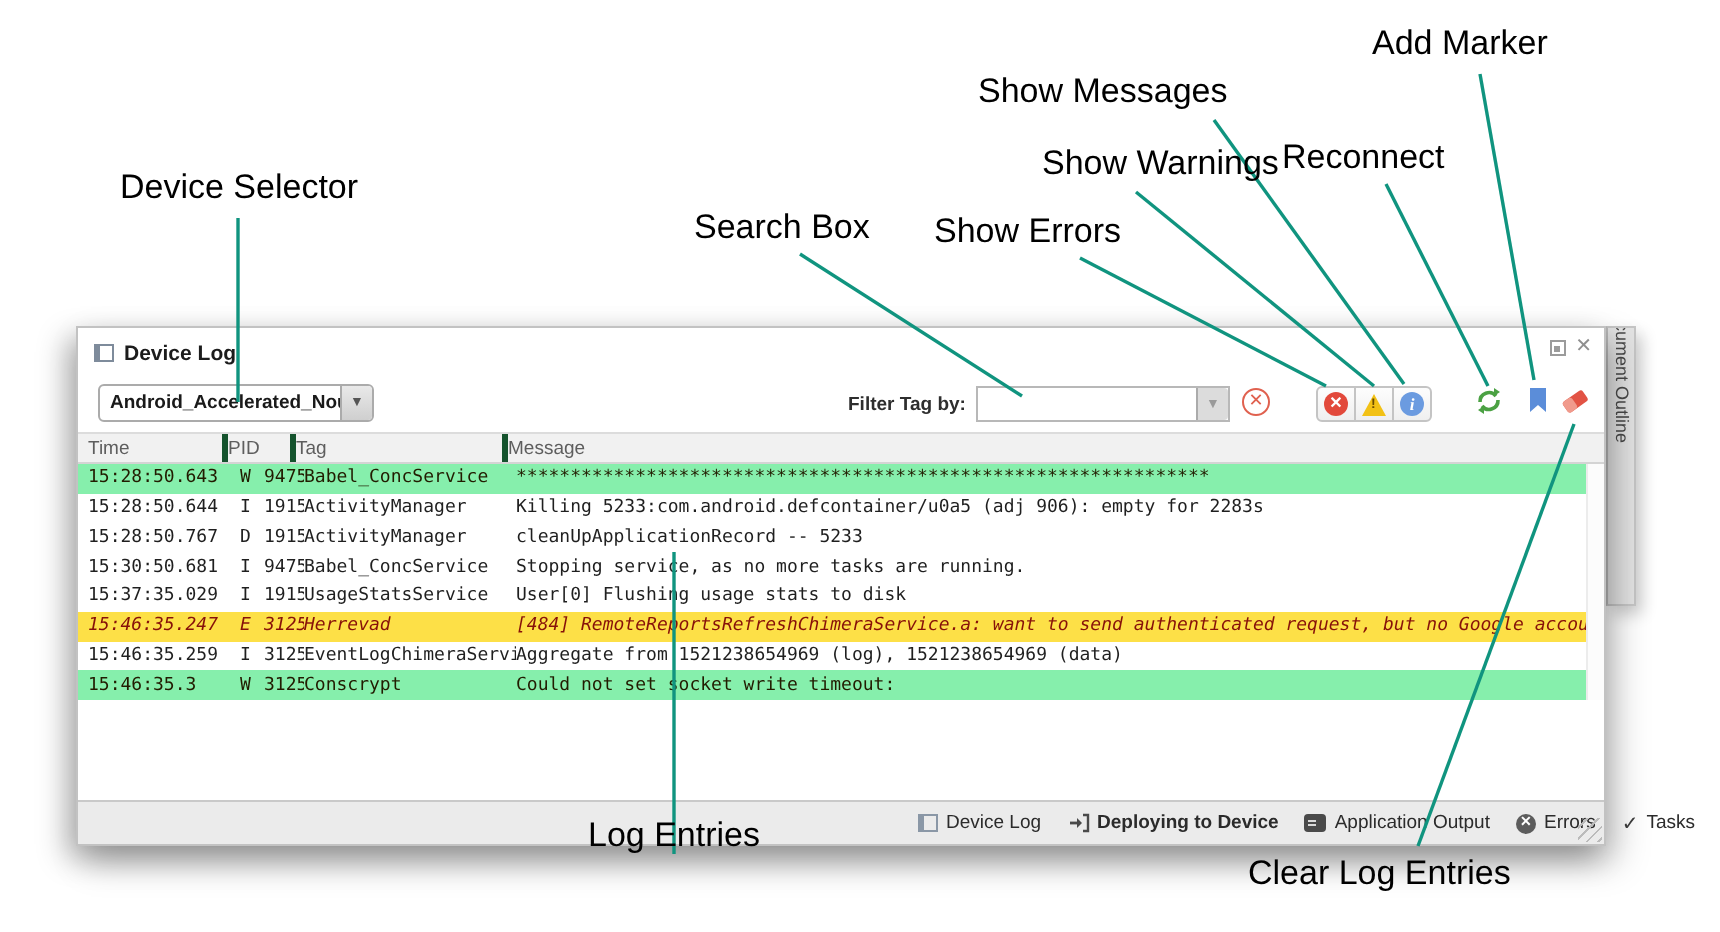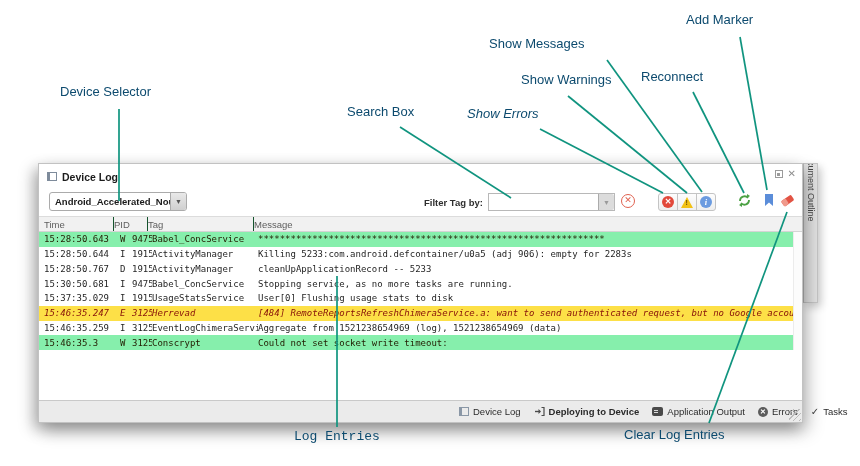--- a/index.html
+++ b/index.html
@@ -1,20 +1,20 @@
 <!DOCTYPE html>
 <html><head>
 <meta charset="utf-8">
 <style>
   * { margin:0; padding:0; box-sizing:border-box; }
   html,body { width:860px; height:466px; background:#ffffff; font-family:"Liberation Sans", sans-serif; overflow:hidden; }
   #stage { position:relative; width:860px; height:466px; background:#ffffff; }
 
   
-  .callout { position:absolute; font-size:13px; color:#0c4a6e; white-space:nowrap; z-index:60; }
+  .callout { position:absolute; font-size:17px; color:#000000; white-space:nowrap; z-index:60; }
   #callout-svg { position:absolute; left:0; top:0; width:860px; height:466px; z-index:55; pointer-events:none; }
   #callout-svg line { stroke:#10947F; stroke-width:1.7; }
 
   
   .panel { position:absolute; left:38px; top:163px; width:765px; height:260px; background:#ffffff;
            border:1px solid #C2C2C2; box-shadow:-5px 6px 14px rgba(0,0,0,.28), 5px 8px 16px rgba(0,0,0,.25);
            z-index:10; display:flex; flex-direction:column; }
 
   .panel-titlebar { position:relative; height:25px; display:flex; align-items:center; padding-left:8px; background:#ffffff; }
   .title-icon { width:10px; height:9px; border:1px solid #7E8B9B; display:inline-block; position:relative; margin-right:5px; }
@@ -49,21 +49,21 @@
   .warn-tri { width:0; height:0; border-left:6.5px solid transparent; border-right:6.5px solid transparent;
               border-bottom:11px solid #F2C115; position:relative; }
   .warn-tri::after { content:"!"; position:absolute; left:-1.5px; top:2px; font-size:7px; font-weight:bold; color:#6b4d00; }
   .info-circle { width:12px; height:12px; border-radius:50%; background:#6B9BE0; color:#fff; font-size:8.5px;
                  line-height:12px; text-align:center; font-style:italic; font-weight:bold; font-family:"Liberation Serif",serif; }
   .mini { position:absolute; top:4px; }
 
   .log-header { height:16px; background:#F1F1F1; border-top:1px solid #DCDCDC; border-bottom:1px solid #D4D4D4;
                 display:grid; grid-template-columns:70px 34px 106px 1fr; padding-left:5px; align-items:center;
                 font-size:9.5px; color:#5E5E5E; }
-  .log-header span { border-right:1px solid #14532d; height:100%; display:flex; align-items:center; padding-left:0px; }
+  .log-header span { border-right:3px solid #14532d; height:100%; display:flex; align-items:center; padding-left:0px; }
   .log-header span:last-child { border-right:none; }
 
   .log-rows { position:relative; height:118px; background:#fff; }
   .log-row { display:grid; grid-template-columns:76px 12px 20px 106px 1fr; padding-left:5px; height:14.75px;
              align-items:center; font-family:"DejaVu Sans Mono", monospace; font-size:9px; color:#1f1f1f;
              white-space:nowrap; overflow:hidden; width:calc(100% - 9px); }
   .log-row > div { overflow:hidden; }
   .sev-warning { background:#86efac; color:#221c00; }
   .sev-error { background:#fde047; color:#871109;font-style:italic; }
   .v-scroll { position:absolute; right:0; top:0; width:9px; height:100%; background:#FCFCFC; border-left:1px solid #ECECEC; }
@@ -99,26 +99,26 @@
     <line x1="568" y1="96" x2="687" y2="193"></line>
     <line x1="607" y1="60" x2="702" y2="192"></line>
     <line x1="693" y1="92" x2="744" y2="193"></line>
     <line x1="740" y1="37" x2="767" y2="190"></line>
     <line x1="337" y1="427" x2="337" y2="276"></line>
     <line x1="709" y1="423" x2="787" y2="212"></line>
   </svg>
 
   <div class="callout" style="left:60px;  top:84px;">Device Selector</div>
   <div class="callout" style="left:347px; top:104px;">Search Box</div>
-  <div class="callout" style="left:467px; top:106px;font-style:italic;">Show Errors</div>
+  <div class="callout" style="left:467px; top:106px;">Show Errors</div>
   <div class="callout" style="left:477px; top:72px;margin-left:44px;">Show Warnings</div>
   <div class="callout" style="left:489px; top:36px;">Show Messages</div>
   <div class="callout" style="left:641px; top:69px;">Reconnect</div>
   <div class="callout" style="left:686px; top:12px;">Add Marker</div>
-  <div class="callout" style="left:294px; top:429px;font-family:Liberation Mono, monospace;">Log Entries</div>
+  <div class="callout" style="left:294px; top:408px;">Log Entries</div>
   <div class="callout" style="left:624px; top:427px;text-align:right;">Clear Log Entries</div>
 
   <div class="panel">
 
     <div class="panel-titlebar">
       <span class="title-icon"></span>
       <span class="panel-title">Device Log</span>
       <span class="win-controls">
         <span class="float-icon"></span>
         <span class="close-icon">✕</span>

